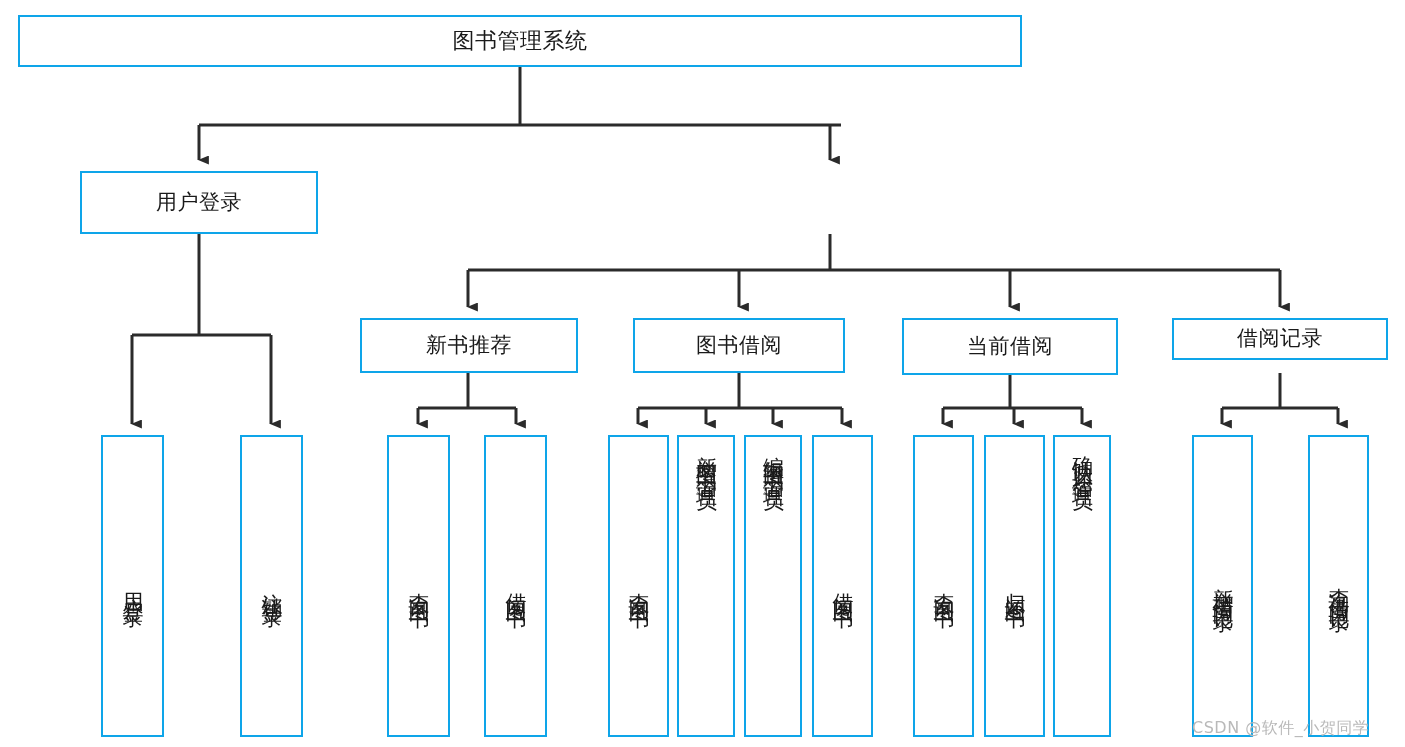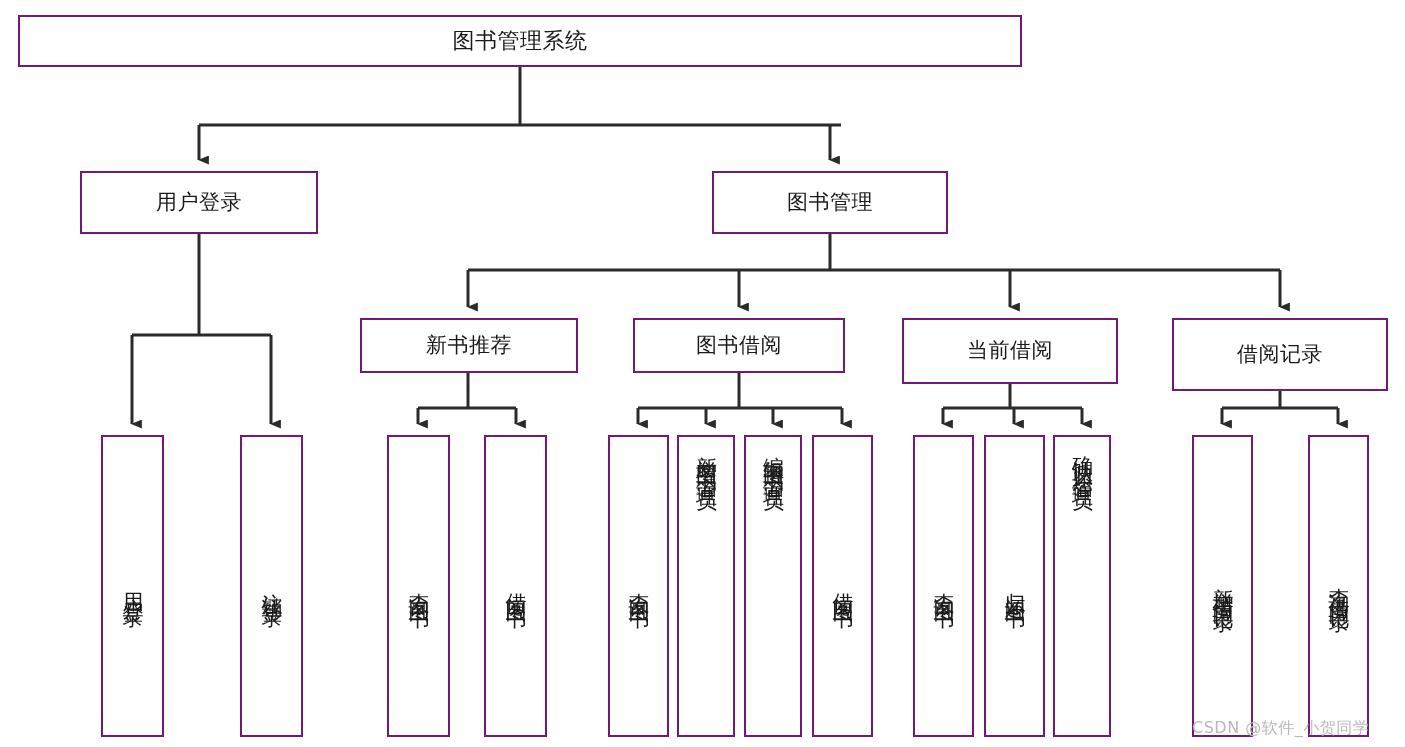--- a/index.html
+++ b/index.html
@@ -21,21 +21,21 @@
     left: 0;
     top: 0;
     width: 1405px;
     height: 747px;
     pointer-events: none;
   }
   .node {
     position: absolute;
     box-sizing: border-box;
     background: #ffffff;
-    border: 2px solid #701a75;
+    border: 2px solid #0ea5e9;
     display: flex;
     align-items: center;
     justify-content: center;
     color: #1a1a1a;
   }
   .node-label {
     display: block;
     text-align: center;
     line-height: 1.12;
     white-space: nowrap;
@@ -130,34 +130,31 @@
     </g>
   </svg>
 
   <div class="node horiz root" style="left:18px; top:15px; width:1004px; height:52px;">
     <span class="node-label">图书管理系统</span>
   </div>
 
   <div class="node horiz" style="left:80px; top:171px; width:238px; height:63px;">
     <span class="node-label">用户登录</span>
   </div>
-  <div class="node horiz" style="left:712px; top:171px; width:236px; height:63px;">
-    <span class="node-label">图书管理</span>
-  </div>
 
   <div class="node horiz" style="left:360px; top:318px; width:218px; height:55px;">
     <span class="node-label">新书推荐</span>
   </div>
   <div class="node horiz" style="left:633px; top:318px; width:212px; height:55px;font-family:Liberation Serif, serif;">
     <span class="node-label">图书借阅</span>
   </div>
-  <div class="node horiz" style="left:902px; top:318px; width:216px; height:66px;">
+  <div class="node horiz" style="left:902px; top:318px; width:216px; height:57px;">
     <span class="node-label">当前借阅</span>
   </div>
-  <div class="node horiz" style="left:1172px; top:318px; width:216px; height:73px;">
+  <div class="node horiz" style="left:1172px; top:318px; width:216px; height:42px;">
     <span class="node-label">借阅记录</span>
   </div>
 
   <div class="node vert" style="left:101px; top:435px; width:63px; height:302px;">
     <span class="node-label">用户登录</span>
   </div>
   <div class="node vert" style="left:240px; top:435px; width:63px; height:302px;">
     <span class="node-label">注销登录</span>
   </div>
   <div class="node vert" style="left:387px; top:435px; width:63px; height:302px;">

